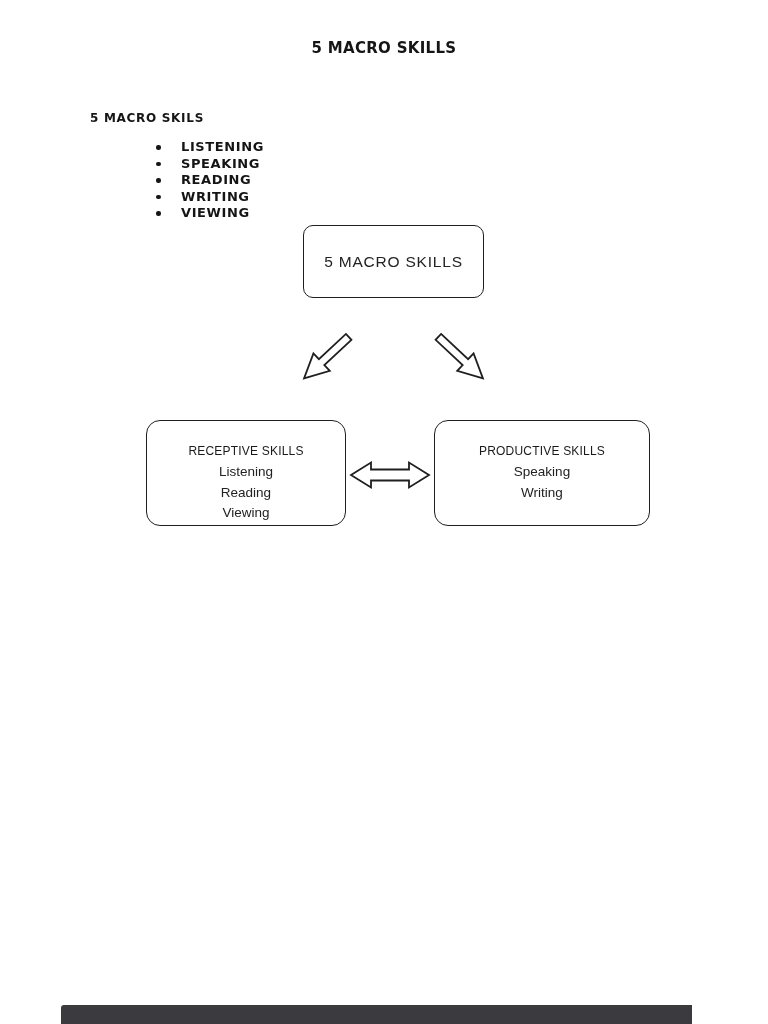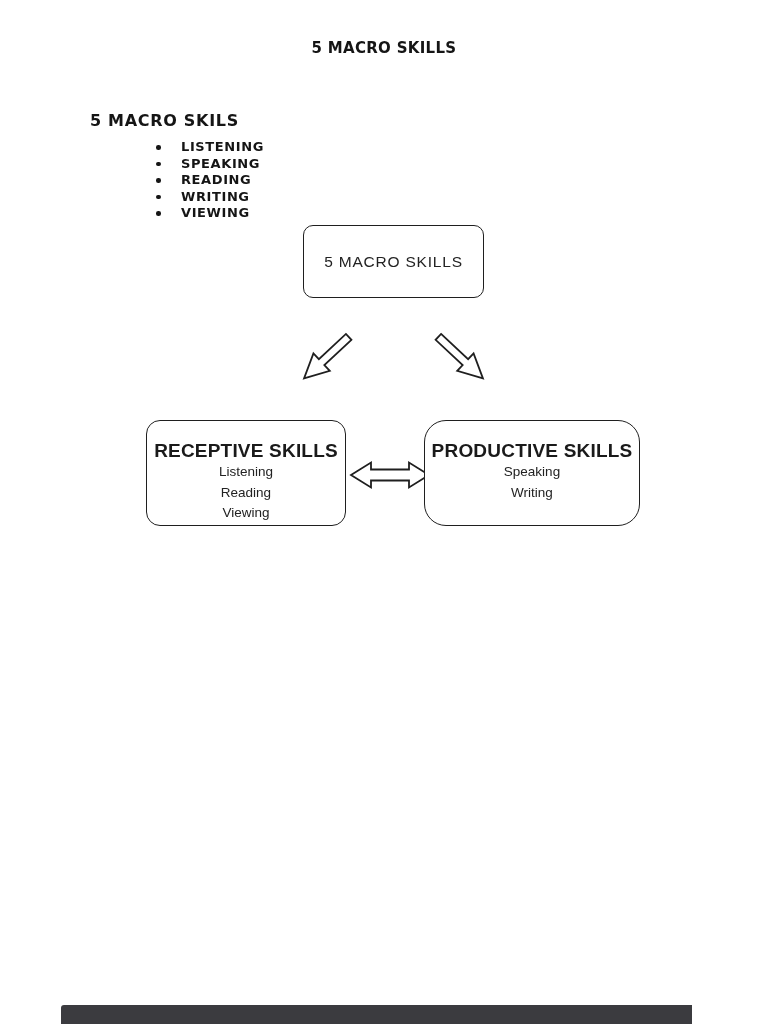--- a/index.html
+++ b/index.html
@@ -13,21 +13,21 @@
     position:absolute; top:36px; left:0; width:768px;
     text-align:center;
     font-family:"DejaVu Sans", sans-serif;
     font-weight:bold; font-size:15px; line-height:25.5px;
     letter-spacing:0.3px; color:#151515;
   }
   
   .section-heading {
     position:absolute; top:111px; left:90px; margin:0;
     font-family:"DejaVu Sans", sans-serif;
-    font-weight:bold; font-size:16px; letter-spacing:0.7px; color:#151515;
+    font-weight:bold; font-size:12px; letter-spacing:0.7px; color:#151515;
   }
   
   .bullets {
     position:absolute; top:139px; left:150px; margin:0; padding:0;
     list-style:none;
     font-family:"DejaVu Sans", sans-serif;
     font-weight:bold; font-size:13px; letter-spacing:0.6px;
     line-height:16.5px; color:#151515;
   }
   .bullets li { position:relative; padding-left:31px; }
@@ -39,24 +39,24 @@
   .dbox {
     position:absolute; box-sizing:border-box;
     border:1.6px solid #1f1f1f; background:#ffffff;
   }
   .root-box {
     left:303px; top:225px; width:181px; height:73px; border-radius:10px;
     display:flex; align-items:center; justify-content:center;
     font-size:15.5px; letter-spacing:0.8px; color:#222222;
   }
   .skill-box { top:420px; height:106px; border-radius:14px; padding-top:20px; text-align:center; }
-  .skill-box .box-title { font-weight:bold; font-size:19px; line-height:20.8px; letter-spacing:0.2px; }
+  .skill-box .box-title { font-weight:normal; font-size:12px; line-height:20.8px; letter-spacing:0.2px; }
   .skill-box .box-item  { font-size:13.5px; line-height:20.8px; color:#222222; }
   .receptive  { left:146px; width:200px; }
-  .productive { left:424px; width:216px;border-radius:22px; }
+  .productive { left:434px; width:216px; }
   
   .arrow { position:absolute; overflow:visible; }
   .arrow-dl { left:294px; top:344px; transform:rotate(137deg); }
   .arrow-dr { left:429px; top:344px; transform:rotate(43deg); }
   .arrow-lr { left:350px; top:458px; }
   .arrow polygon { fill:#ffffff; stroke:#1f1f1f; stroke-width:1.8; stroke-linejoin:miter; }
   
   .viewer-bar {
     position:absolute; left:61px; top:1005px; width:646px; height:19px;
     background:#3b3b3f; border-radius:3px 3px 0 0;

